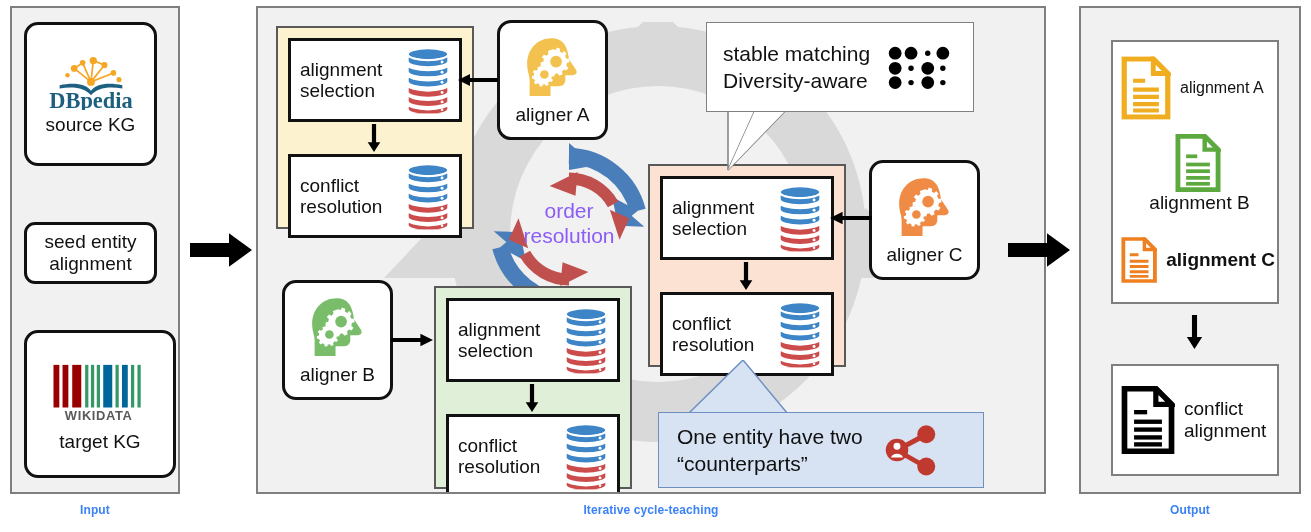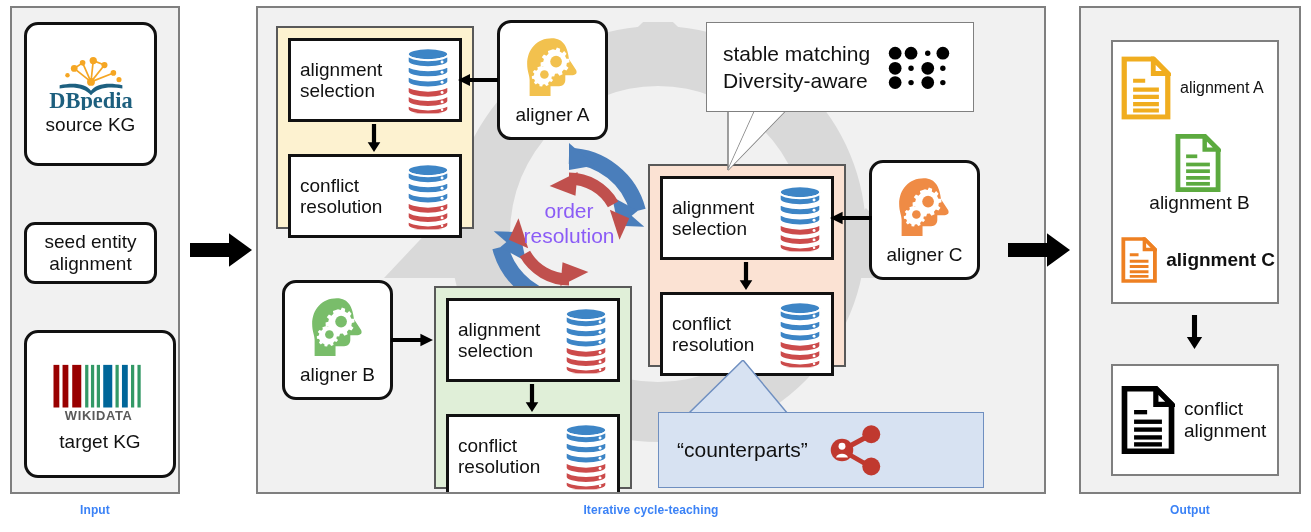--- a/index.html
+++ b/index.html
@@ -413,20 +413,21 @@
           <use href="#sym-dots"></use>
         </svg>
     </div>
 
     <svg class="abs" width="160" height="90" viewBox="0 0 160 90" style="left:410px;top:352px;">
       <path d="M75 0 L120 54 L20 54 Z" fill="#d7e2f2" stroke="#6f8fc0" stroke-width="1.5"></path>
       <line x1="30" y1="53" x2="112" y2="53" stroke="#d7e2f2" stroke-width="4"></line>
     </svg>
     <div class="abs callout-blue" style="left:400px;top:404px;width:326px;height:76px;display:flex;align-items:center;padding-left:18px;">
       <div class="callout-txt">
+        <div>One entity have two</div>
         <div>“counterparts”</div>
       </div>
       <svg viewBox="0 0 72 72" width="54" height="54" style="margin-left:22px;">
           <use href="#sym-share"></use>
         </svg>
     </div>
 
   </div>
 
   <div class="abs panel-caption" style="left:256px;top:503px;width:790px;">Iterative cycle-teaching</div>

